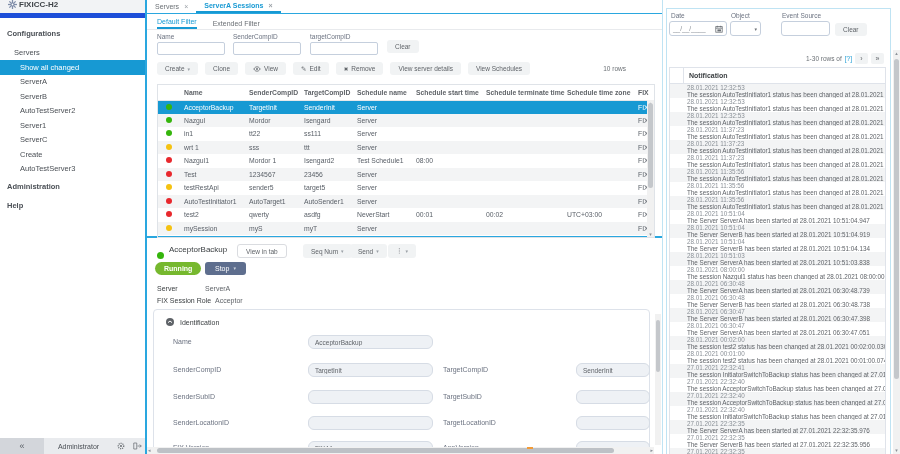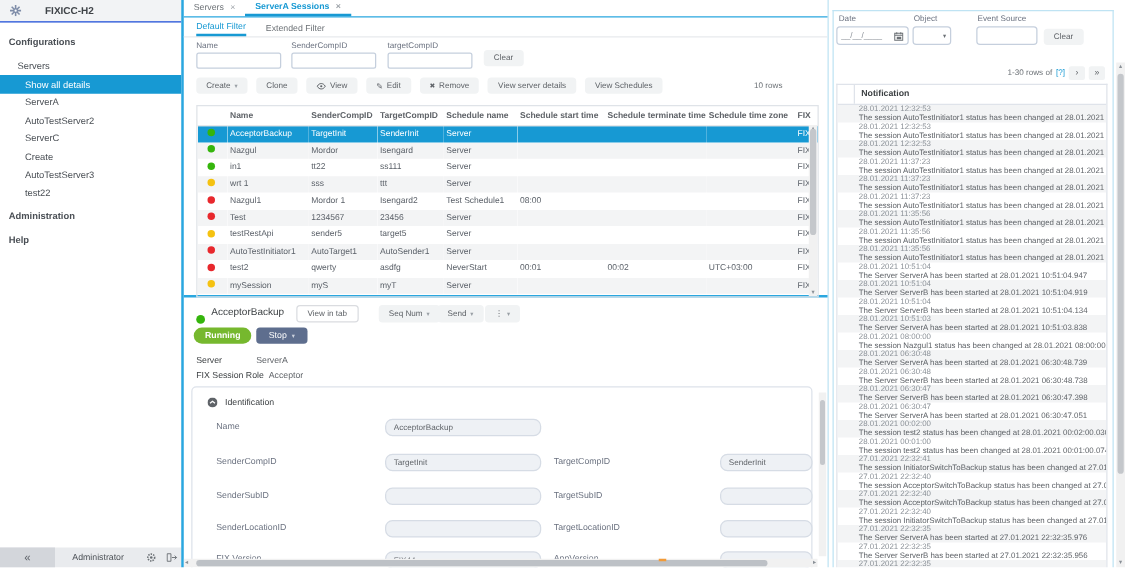--- a/index.html
+++ b/index.html
@@ -2,22 +2,22 @@
 <html style="--accent: #1799d3; --panel: #2aa7df; --green: #35b50c; --yellow: #f5c211; --red: #e8282d; --running: #76b82e; --stop: #5e6e8e;"><head>
 <meta charset="utf-8">
 <style>
   * { margin:0; padding:0; box-sizing:border-box; }
   html,body { width:900px; height:454px; overflow:hidden; background:#fff;
     font-family:"Liberation Sans", sans-serif; color:#4a4f55; }
   .app { display:flex; width:900px; height:454px; position:relative; }
 
   
   .sidebar { width:145px; position:relative; background:#fff; flex:none; }
-  .sb-header { height:18px; background:#f2f3f5; border-bottom:1px solid #1d4ed8;
-    display:flex; align-items:center; gap:19px; padding-left:8px;
+  .sb-header { height:18px; background:#f2f3f5; border-bottom:5px solid #1d4ed8;
+    display:flex; align-items:flex-start; gap:2px; padding-left:8px;
     font-size:8px; font-weight:bold; color:#3f4348; }
   .nav { font-size:7.5px; }
   .nav-row { height:14.5px; display:flex; align-items:center; cursor:default; white-space:nowrap; }
   .lvl0 { padding-left:7px; font-weight:600; height:15px; }
   .lvl1 { padding-left:14px; height:15px; }
   .lvl2 { padding-left:20px; }
   .nav-row.selected { background:var(--accent,#1799d3); color:#fff; }
   .mt8{margin-top:8px;} .mt4{margin-top:4px;} .mt3{margin-top:3px;}
   .sb-footer { position:absolute; bottom:0; left:0; width:100%; height:16px;
     background:#e9ebee; display:flex; align-items:center; font-size:7px; color:#4a4f55; }
@@ -157,36 +157,37 @@
             </g>
             <circle cx="5" cy="5" r="2.2" fill="#7e8ca8"></circle>
             <circle cx="5" cy="5" r="1" fill="#fff"></circle>
           </svg>
       </span>
       <span>FIXICC-H2</span>
     </div>
     <nav class="nav">
       <div class="nav-row lvl0 mt8">Configurations</div>
       <div class="nav-row lvl1 mt4">Servers</div>
-      <div class="nav-row lvl2 selected">Show all details</div>
+      <div class="nav-row lvl2 selected">Show all changed</div>
       <div>
   <div class="nav-row lvl2">ServerA</div>
 
 
+  <div class="nav-row lvl2">ServerB</div>
 
   <div class="nav-row lvl2">AutoTestServer2</div>
 
+  <div class="nav-row lvl2">Server1</div>
 
   <div class="nav-row lvl2">ServerC</div>
 
   <div class="nav-row lvl2">Create</div>
 
   <div class="nav-row lvl2">AutoTestServer3</div>
 
-  <div class="nav-row lvl2">test22</div>
 </div>
       <div class="nav-row lvl0 mt3">Administration</div>
       <div class="nav-row lvl0 mt4">Help</div>
     </nav>
     <div class="sb-footer">
       <div class="collapse-box">«</div>
       <div class="footer-user">Administrator</div>
       <div class="footer-ic">
         <svg width="8" height="8" viewBox="0 0 10 10">
             <circle cx="5" cy="5" r="3.4" fill="none" stroke="#6b7075" stroke-width="1.6" stroke-dasharray="1.4 1.1"></circle>

